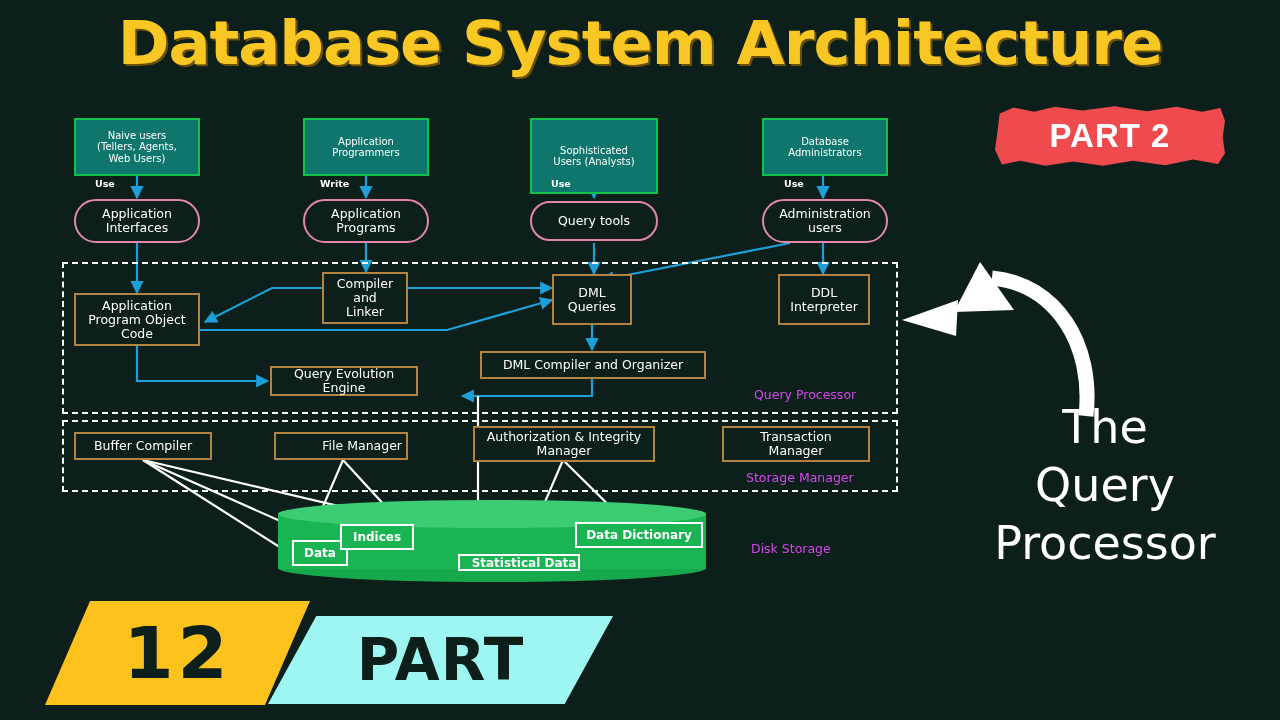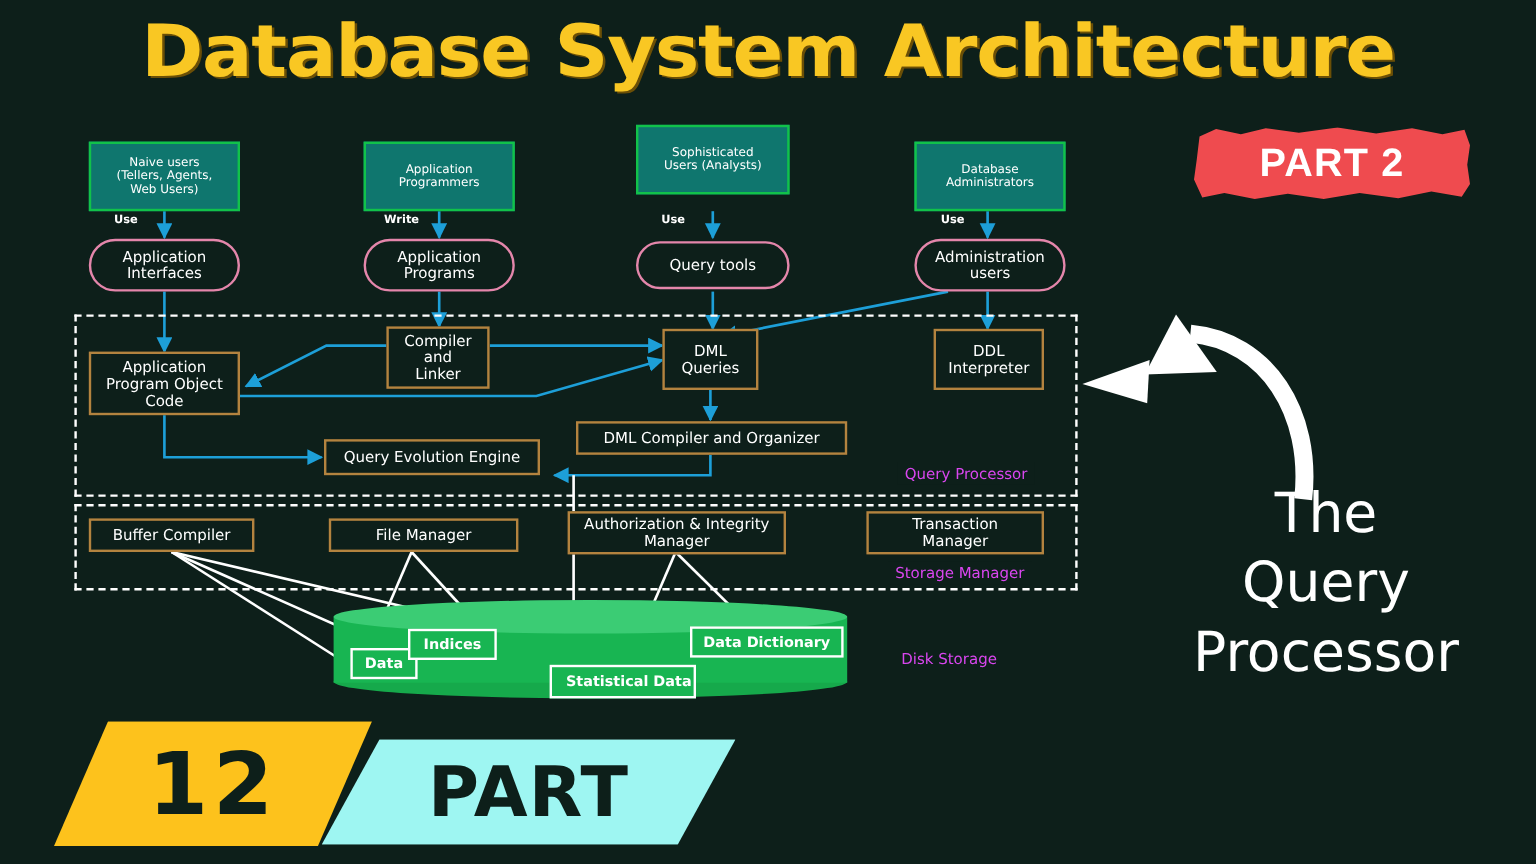--- a/index.html
+++ b/index.html
@@ -165,21 +165,21 @@
   <div class="node green-box" style="left:303px;top:118px;width:126px;height:58px;">
     <span style="white-space:pre-line">Application
 Programmers</span>
   </div>
   <div class="edge-label" style="left:320px;top:178px;">Write</div>
   <div class="node pink-box" style="left:303px;top:199px;width:126px;height:44px;">
     <span style="white-space:pre-line">Application
 Programs</span>
   </div>
 
-  <div class="node green-box" style="left:530px;top:104px;width:128px;height:58px;">
+  <div class="node green-box" style="left:530px;top:118px;width:128px;height:76px;">
     <span style="white-space:pre-line">Sophisticated
 Users (Analysts)</span>
   </div>
   <div class="edge-label" style="left:551px;top:178px;">Use</div>
   <div class="node pink-box" style="left:530px;top:201px;width:128px;height:40px;">
     <span style="white-space:pre-line">Query tools</span>
   </div>
 
   <div class="node green-box" style="left:762px;top:118px;width:126px;height:58px;">
     <span style="white-space:pre-line">Database
@@ -207,51 +207,51 @@
     <span style="white-space:pre-line">DML
 Queries</span>
   </div>
   <div class="node tan-box" style="left:778px;top:274px;width:92px;height:51px;">
     <span style="white-space:pre-line">DDL
 Interpreter</span>
   </div>
   <div class="node tan-box" style="left:480px;top:351px;width:226px;height:28px;">
     <span style="white-space:pre-line">DML Compiler and Organizer</span>
   </div>
-  <div class="node tan-box" style="left:270px;top:366px;width:180px;height:30px;">
+  <div class="node tan-box" style="left:270px;top:366px;width:148px;height:30px;">
     <span style="white-space:pre-line">Query Evolution Engine</span>
   </div>
   <div class="plain-label" style="position:absolute;left:748px;top:385px;">Query Processor</div>
 
   <div class="dashed-region" style="left:62px;top:420px;width:836px;height:72px;"></div>
 
   <div class="node tan-box" style="left:74px;top:432px;width:138px;height:28px;">
     <span style="white-space:pre-line">Buffer Compiler</span>
   </div>
-  <div class="node tan-box" style="left:274px;top:432px;width:158px;height:28px;">
+  <div class="node tan-box" style="left:274px;top:432px;width:134px;height:28px;justify-content:flex-end;">
     <span style="white-space:pre-line">File Manager</span>
   </div>
   <div class="node tan-box" style="left:473px;top:426px;width:182px;height:36px;">
     <span style="white-space:pre-line">Authorization &amp; Integrity
 Manager</span>
   </div>
   <div class="node tan-box" style="left:722px;top:426px;width:148px;height:36px;">
     <span style="white-space:pre-line">Transaction
 Manager</span>
   </div>
   <div class="plain-label" style="position:absolute;left:740px;top:468px;">Storage Manager</div>
 
   <div id="disk">
     <div class="bot"></div>
     <div class="body"></div>
     <div class="top"></div>
   </div>
   <div class="disk-label" style="left:292px;top:540px;width:56px;height:26px;">Data</div>
   <div class="disk-label" style="left:340px;top:524px;width:74px;height:26px;">Indices</div>
-  <div class="disk-label" style="left:458px;top:554px;width:122px;height:28px;padding-left:16px;">Statistical Data</div>
+  <div class="disk-label" style="left:458px;top:554px;width:122px;height:17px;padding-left:16px;">Statistical Data</div>
   <div class="disk-label" style="left:575px;top:522px;width:128px;height:26px;">Data Dictionary</div>
   <div class="plain-label" style="position:absolute;left:745px;top:539px;background:transparent;">Disk Storage</div>
 
   <svg id="curved-arrow" viewBox="0 0 240 170">
     <path d="M206,168 C214,96 176,36 112,30 L112,30" stroke="#ffffff" stroke-width="15" fill="none" stroke-linecap="butt"></path>
     <path d="M100,14 L74,64 L134,62 Z" fill="#ffffff"></path>
     <path d="M78,52 L22,72 L76,88 Z" fill="#ffffff"></path>
   </svg>
 
   <div id="annotation">

